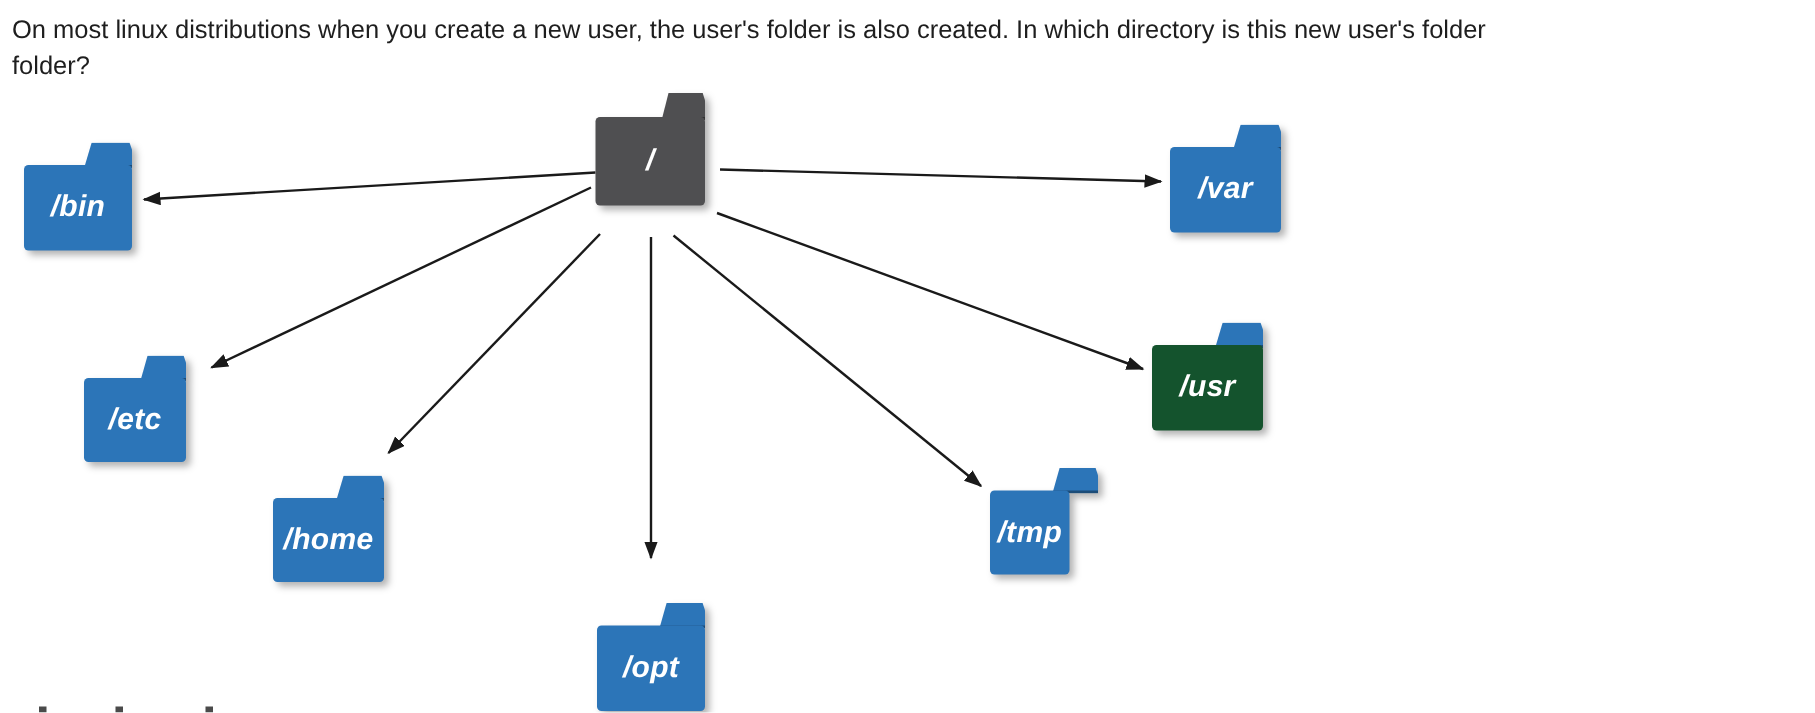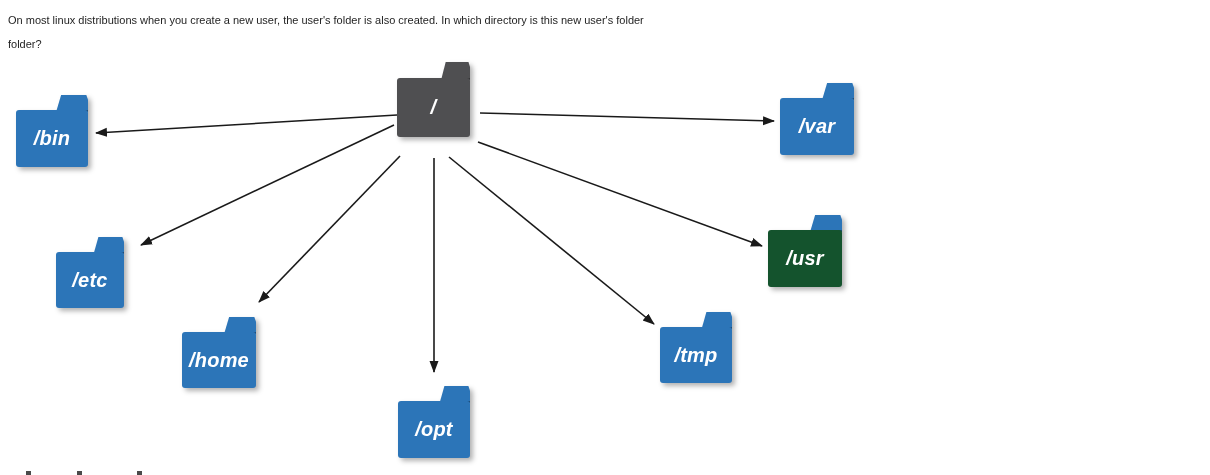--- a/index.html
+++ b/index.html
@@ -7,21 +7,21 @@
     width: 1210px; height: 475px;
     background: #ffffff;
     overflow: hidden;
     font-family: "Liberation Sans", sans-serif;
     position: relative;
   }
   .question {
     position: absolute;
     left: 8px; top: 8px;
     width: 1180px;
-    font-size: 11px;
+    font-size: 17px;
     line-height: 24px;
     color: #1e1e1e;
   }
   #diagram {
     position: absolute;
     left: 0; top: 0;
     width: 1210px; height: 475px;
   }
   #arrow-layer {
     position: absolute;
@@ -96,29 +96,29 @@
       <div class="fbody" style="left: 0px; top: 15px; width: 74px; height: 56px; background: rgb(44, 117, 184);">
         <span class="flabel" style="color: rgb(255, 255, 255);">/home</span>
       </div>
     </div>
     <div class="folder" style="left: 56px; top: 237px; width: 68px; height: 71px;">
       <div class="tab" style="left: 28px; top: 0px; width: 40px; height: 17px; background: rgb(44, 117, 184);"></div>
       <div class="fbody" style="left: 0px; top: 15px; width: 68px; height: 56px; background: rgb(44, 117, 184);">
         <span class="flabel" style="color: rgb(255, 255, 255);">/etc</span>
       </div>
     </div>
-    <div class="folder" style="left: 398px; top: 386px; width: 88px; height: 72px;">
+    <div class="folder" style="left: 398px; top: 402px; width: 88px; height: 72px;">
       <div class="tab" style="left: 32px; top: 0px; width: 40px; height: 17px; background: rgb(44, 117, 184);"></div>
       <div class="fbody" style="left: 0px; top: 15px; width: 72px; height: 57px; background: rgb(44, 117, 184);">
         <span class="flabel" style="color: rgb(255, 255, 255);">/opt</span>
       </div>
     </div>
     <div class="folder" style="left: 660px; top: 312px; width: 72px; height: 71px;">
       <div class="tab" style="left: 32px; top: 0px; width: 40px; height: 17px; background: rgb(44, 117, 184);"></div>
-      <div class="fbody" style="left: 0px; top: 15px; width: 72px; height: 56px; background: rgb(44, 117, 184);">
+      <div class="fbody" style="left: 0px; top: 15px; width: 53px; height: 56px; background: rgb(44, 117, 184);">
         <span class="flabel" style="color: rgb(255, 255, 255);">/tmp</span>
       </div>
     </div>
     <div class="folder" style="left: 768px; top: 215px; width: 74px; height: 72px;">
       <div class="tab" style="left: 32px; top: 0px; width: 42px; height: 17px; background: rgb(44, 117, 184);"></div>
       <div class="fbody" style="left: 0px; top: 15px; width: 74px; height: 57px; background: #14532d;">
         <span class="flabel" style="color: rgb(255, 255, 255);">/usr</span>
       </div>
     </div>
     <div class="folder" style="left: 780px; top: 83px; width: 74px; height: 72px;">

